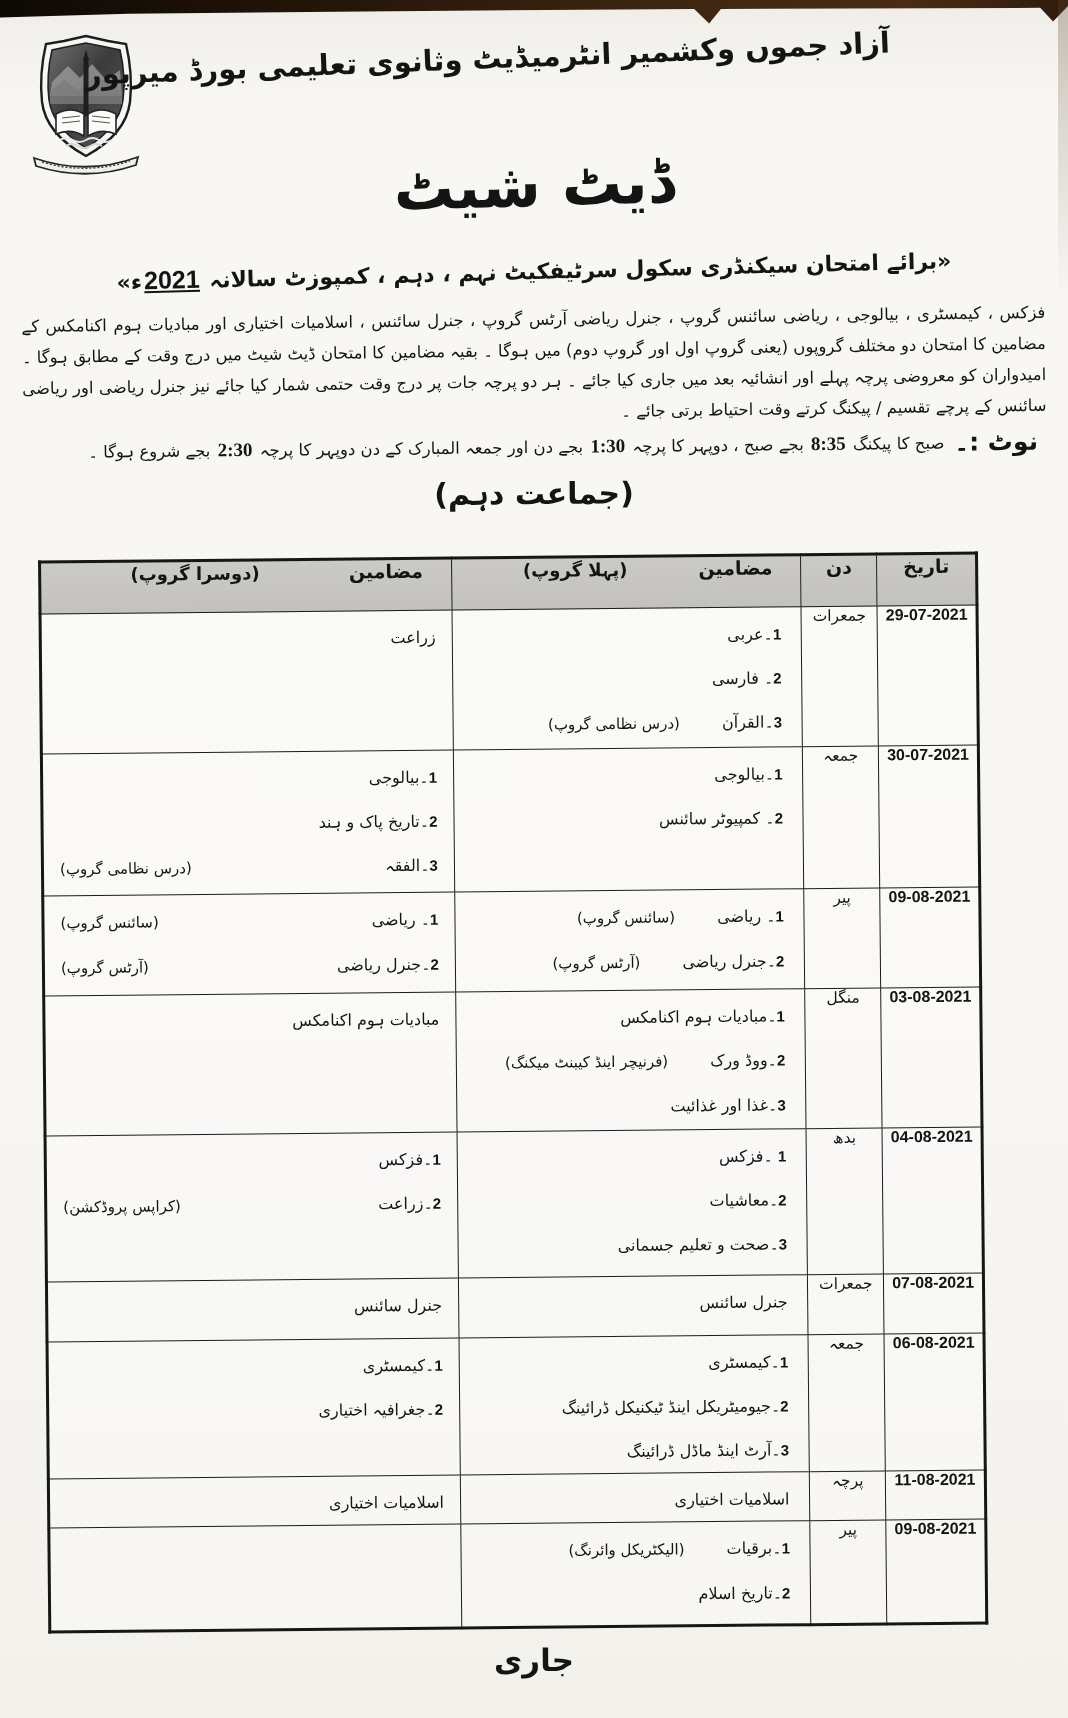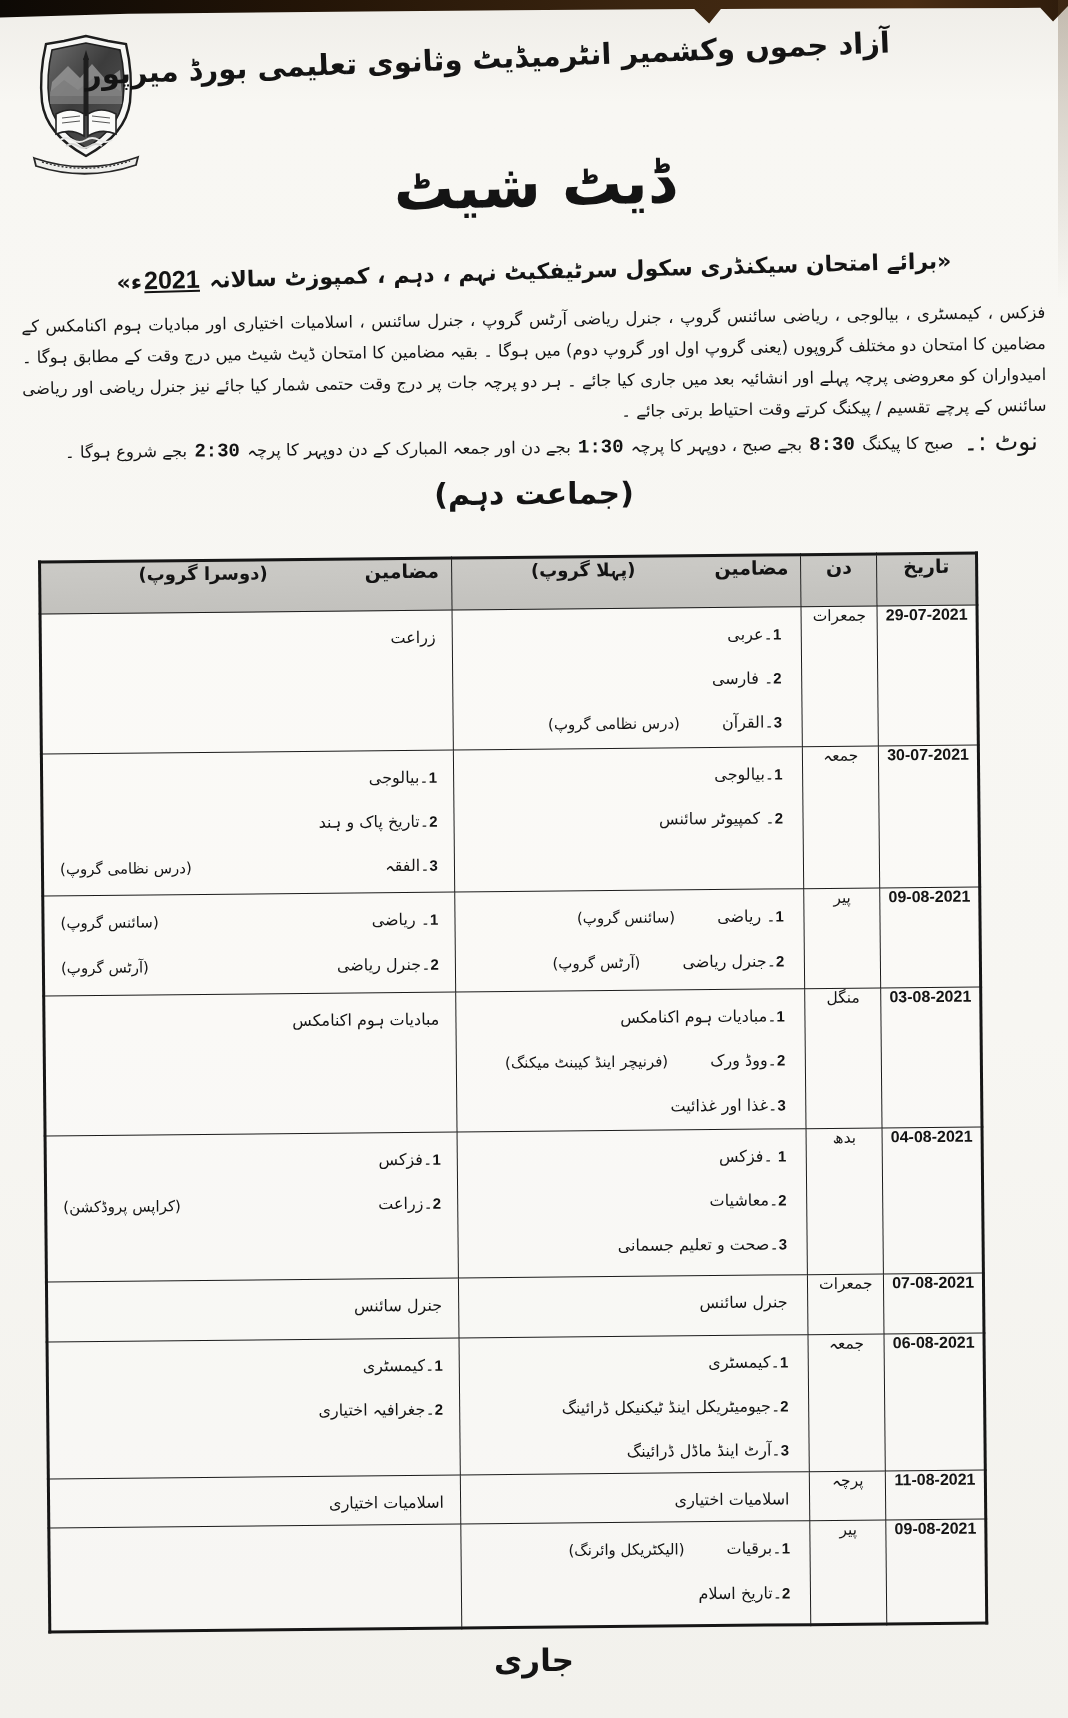--- a/index.html
+++ b/index.html
@@ -37,44 +37,44 @@
     text-decoration:underline;direction:ltr;unicode-bidi:embed;padding:0 2px;
   }
   .intro{
     position:absolute;top:304px;left:22px;width:1024px;direction:rtl;text-align:justify;
     font-size:16.5px;line-height:31px;transform:rotate(-.8deg);
   }
   .note{
     position:absolute;top:432px;right:30px;left:24px;direction:rtl;font-size:16.5px;
     transform:rotate(-.6deg);line-height:30px;
   }
-  .note-label{font-size:25px;font-weight:normal;margin-left:10px;vertical-align:-2px;}
+  .note-label{font-size:25px;font-weight:bold;margin-left:10px;vertical-align:-2px;}
   .note .time{
-    font-family:Liberation Mono, monospace;font-weight:bold;font-size:19px;
+    font-family:Liberation Serif, serif;font-weight:bold;font-size:19px;
     direction:ltr;unicode-bidi:embed;padding:0 2px;
   }
   .class-heading{
     position:absolute;top:476px;left:0;width:100%;text-align:center;direction:rtl;
     font-size:30px;font-weight:bold;transform:rotate(-.4deg);
   }
   
   table.sheet{
     position:absolute;top:556px;left:38px;width:940px;border-collapse:collapse;
     direction:rtl;transform:rotate(-.55deg);transform-origin:50% 0;
     background:rgba(255,255,255,.35);
   }
   table.sheet{border:3px solid #161616;}
   table.sheet th,table.sheet td{border:1.7px solid #1c1c1c;vertical-align:top;padding:0;}
   thead tr{height:52px;}
   thead th{
     background:linear-gradient(180deg,#cbcac6,#c2c1bd);
     font-weight:bold;font-size:19px;
   }
   th .hwrap{display:flex;direction:rtl;align-items:center;height:100%;}
-  th .hwrap .subj{padding-right:12px;white-space:nowrap;}
+  th .hwrap .subj{padding-right:28px;white-space:nowrap;}
   th .hwrap .grp{flex:1;text-align:center;font-size:18px;white-space:nowrap;}
   tbody tr:nth-child(1){height:140px;}
   tbody tr:nth-child(2){height:142px;}
   tbody tr:nth-child(3){height:100px;}
   tbody tr:nth-child(4){height:140px;}
   tbody tr:nth-child(5){height:146px;}
   tbody tr:nth-child(6){height:60px;}
   tbody tr:nth-child(7){height:134px;}
   tbody tr:nth-child(8){height:48px;}
   tbody tr:nth-child(9){height:104px;}
@@ -138,21 +138,21 @@
 </div>
 
 <div class="board-name">آزاد جموں وکشمیر انٹرمیڈیٹ وثانوی تعلیمی بورڈ میرپور</div>
 
 <div class="main-title">ڈیٹ شیٹ</div>
 
 <div class="subtitle"><span>«برائے امتحان سیکنڈری سکول سرٹیفکیٹ نہم ، دہم ، کمپوزٹ سالانہ </span><span class="year">2021</span><span>ء»</span></div>
 
 <div class="intro">فزکس ، کیمسٹری ، بیالوجی ، ریاضی سائنس گروپ ، جنرل ریاضی آرٹس گروپ ، جنرل سائنس ، اسلامیات اختیاری اور مبادیات ہوم اکنامکس کے مضامین کا امتحان دو مختلف گروپوں (یعنی گروپ اول اور گروپ دوم) میں ہوگا ۔ بقیہ مضامین کا امتحان ڈیٹ شیٹ میں درج وقت کے مطابق ہوگا ۔ امیدواران کو معروضی پرچہ پہلے اور انشائیہ بعد میں جاری کیا جائے ۔ ہر دو پرچہ جات پر درج وقت حتمی شمار کیا جائے نیز جنرل ریاضی اور ریاضی سائنس کے پرچے تقسیم / پیکنگ کرتے وقت احتیاط برتی جائے ۔</div>
 
-<div class="note"><span class="note-label">نوٹ :۔</span><span><span>صبح کا پیکنگ </span><span class="time">8:30</span><span> بجے صبح ، دوپہر کا پرچہ </span><span class="time">1:30</span><span> بجے دن اور جمعہ المبارک کے دن دوپہر کا پرچہ </span><span class="time">2:30</span><span> بجے شروع ہوگا ۔</span></span></div>
+<div class="note"><span class="note-label">نوٹ :۔</span><span><span>صبح کا پیکنگ </span><span class="time">8:35</span><span> بجے صبح ، دوپہر کا پرچہ </span><span class="time">1:30</span><span> بجے دن اور جمعہ المبارک کے دن دوپہر کا پرچہ </span><span class="time">2:30</span><span> بجے شروع ہوگا ۔</span></span></div>
 
 <div class="class-heading">(جماعت دہم)</div>
 
 <table class="sheet">
   <colgroup>
     <col style="width:100px">
       <col style="width:76px">
       <col style="width:350px">
       <col style="width:414px">
   </colgroup>

